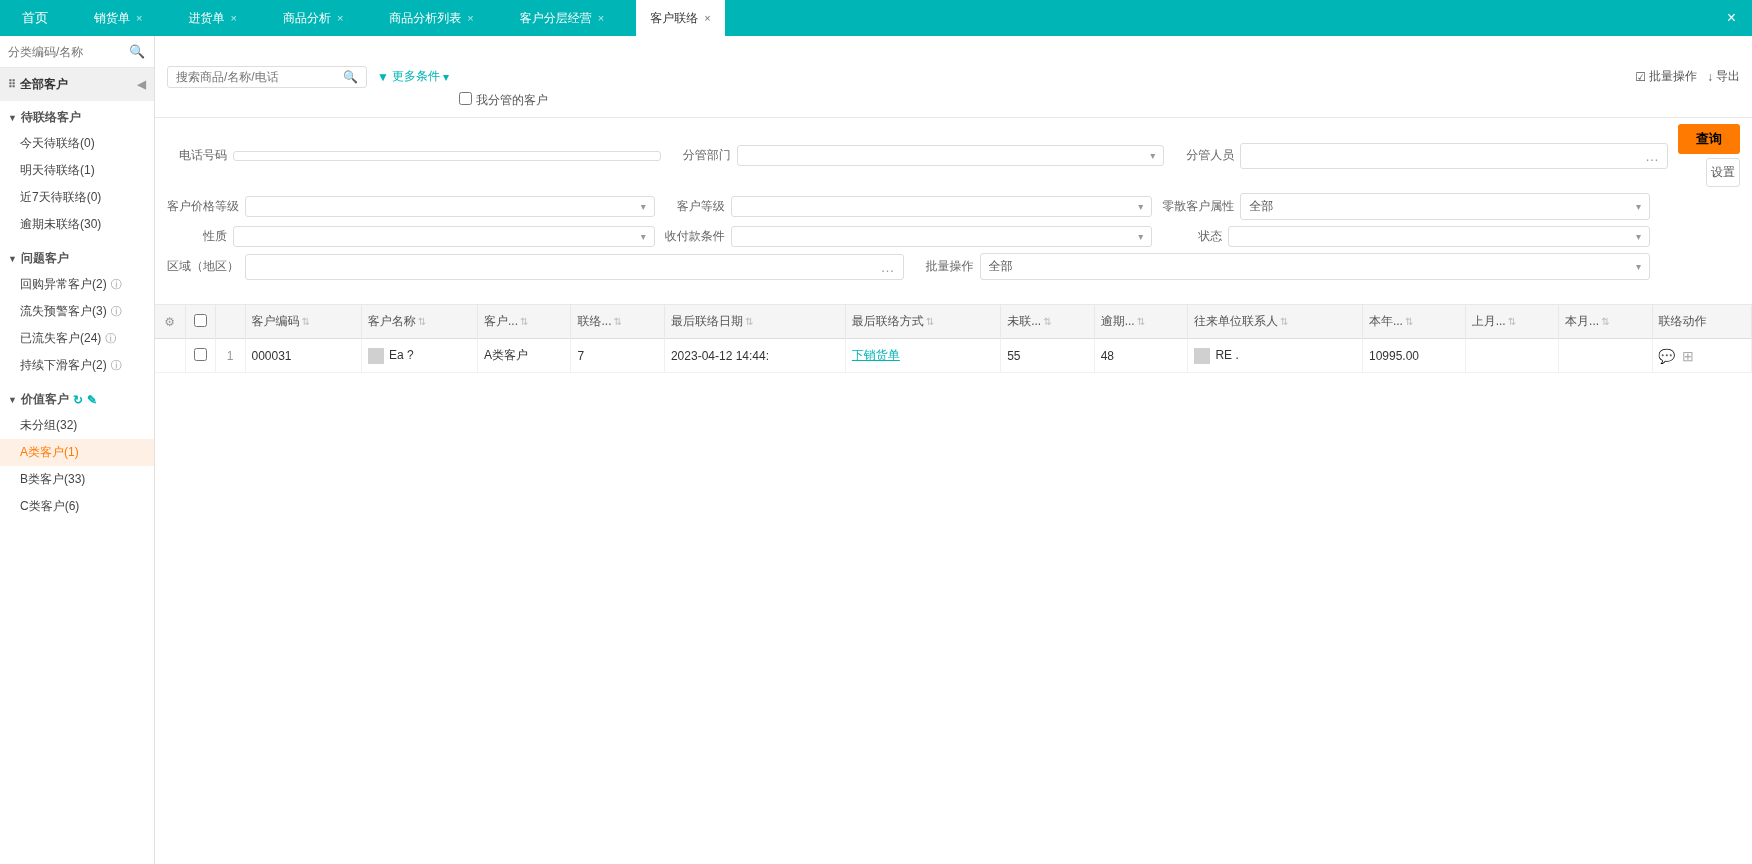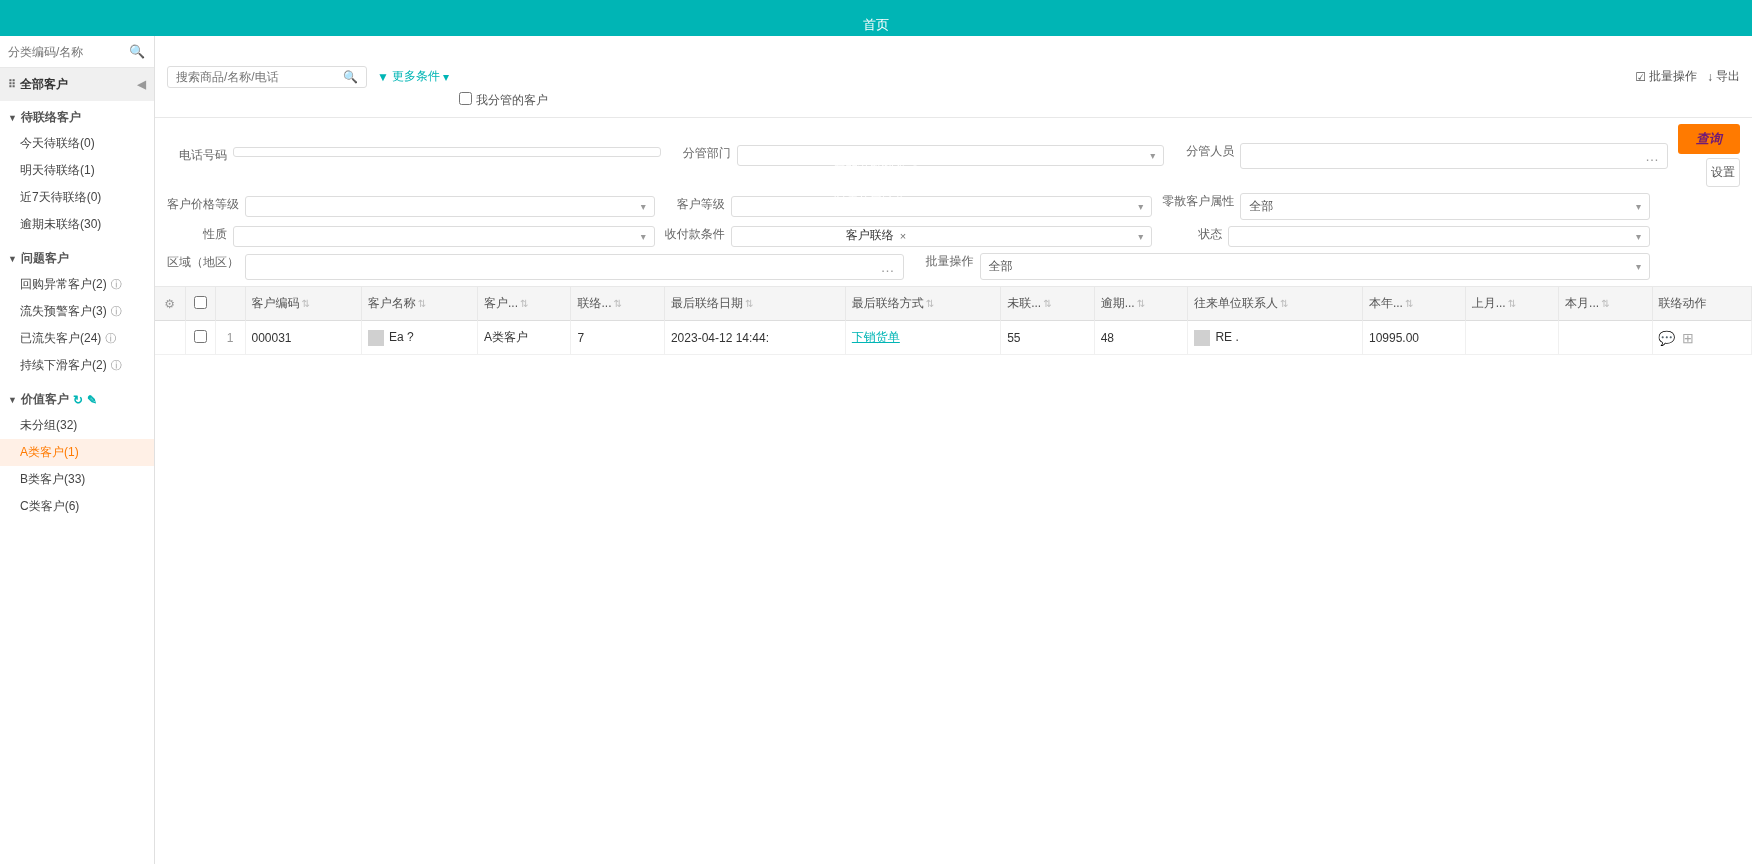--- a/index.html
+++ b/index.html
@@ -4,23 +4,22 @@
   <style>
     * { box-sizing: border-box; margin: 0; padding: 0; font-family: 'Microsoft YaHei', Arial, sans-serif; font-size: 12px; }
     body { background: #f5f5f5; width: 1752px; min-height: 864px; overflow: hidden; }
 
     
     .top-nav {
       background: #00b5b5;
       height: 36px;
       display: flex;
       align-items: center;
-      padding: 16px 8px;
+      padding: 8px 8px;
       gap: 18px;
-      flex-direction: column;
     }
     .nav-item {
       color: #fff;
       padding: 0 14px;
       height: 36px;
       display: flex;
       align-items: center;
       cursor: pointer;
       font-size: 13px;
       white-space: nowrap;
@@ -222,25 +221,25 @@
       border-bottom: 1px solid #e8e8e8;
       padding: 6px 12px;
     }
     .adv-filter-row {
       display: flex;
       align-items: center;
       gap: 10px;
       margin-bottom: 6px;
     }
     .adv-filter-row:last-child {
-      margin-bottom: 0;
+      margin-bottom: 18px;
     }
     .filter-field {
       display: flex;
-      align-items: flex-start;
+      align-items: center;
       flex: 1;
       gap: 6px;
     }
     .filter-label {
       color: #666;
       white-space: nowrap;
       min-width: 60px;
       text-align: right;
     }
     .filter-input {
@@ -259,28 +258,27 @@
     .filter-input .chevron {
       color: #999;
       font-size: 10px;
     }
     .filter-dots {
       color: #999;
       font-size: 14px;
     }
     .query-btn {
       background: #ff7a00;
-      color: #701a75;
+      color: #000000;
       border: none;
       border-radius: 3px;
       padding: 6px 18px;
       cursor: pointer;
       font-size: 13px;
       font-weight: bold;
-      font-style: italic;
     }
     .settings-btn {
       background: #fff;
       color: #555;
       border: 1px solid #ddd;
       border-radius: 3px;
       padding: 5px 4px;
       cursor: pointer;
       font-size: 12px;
     }

